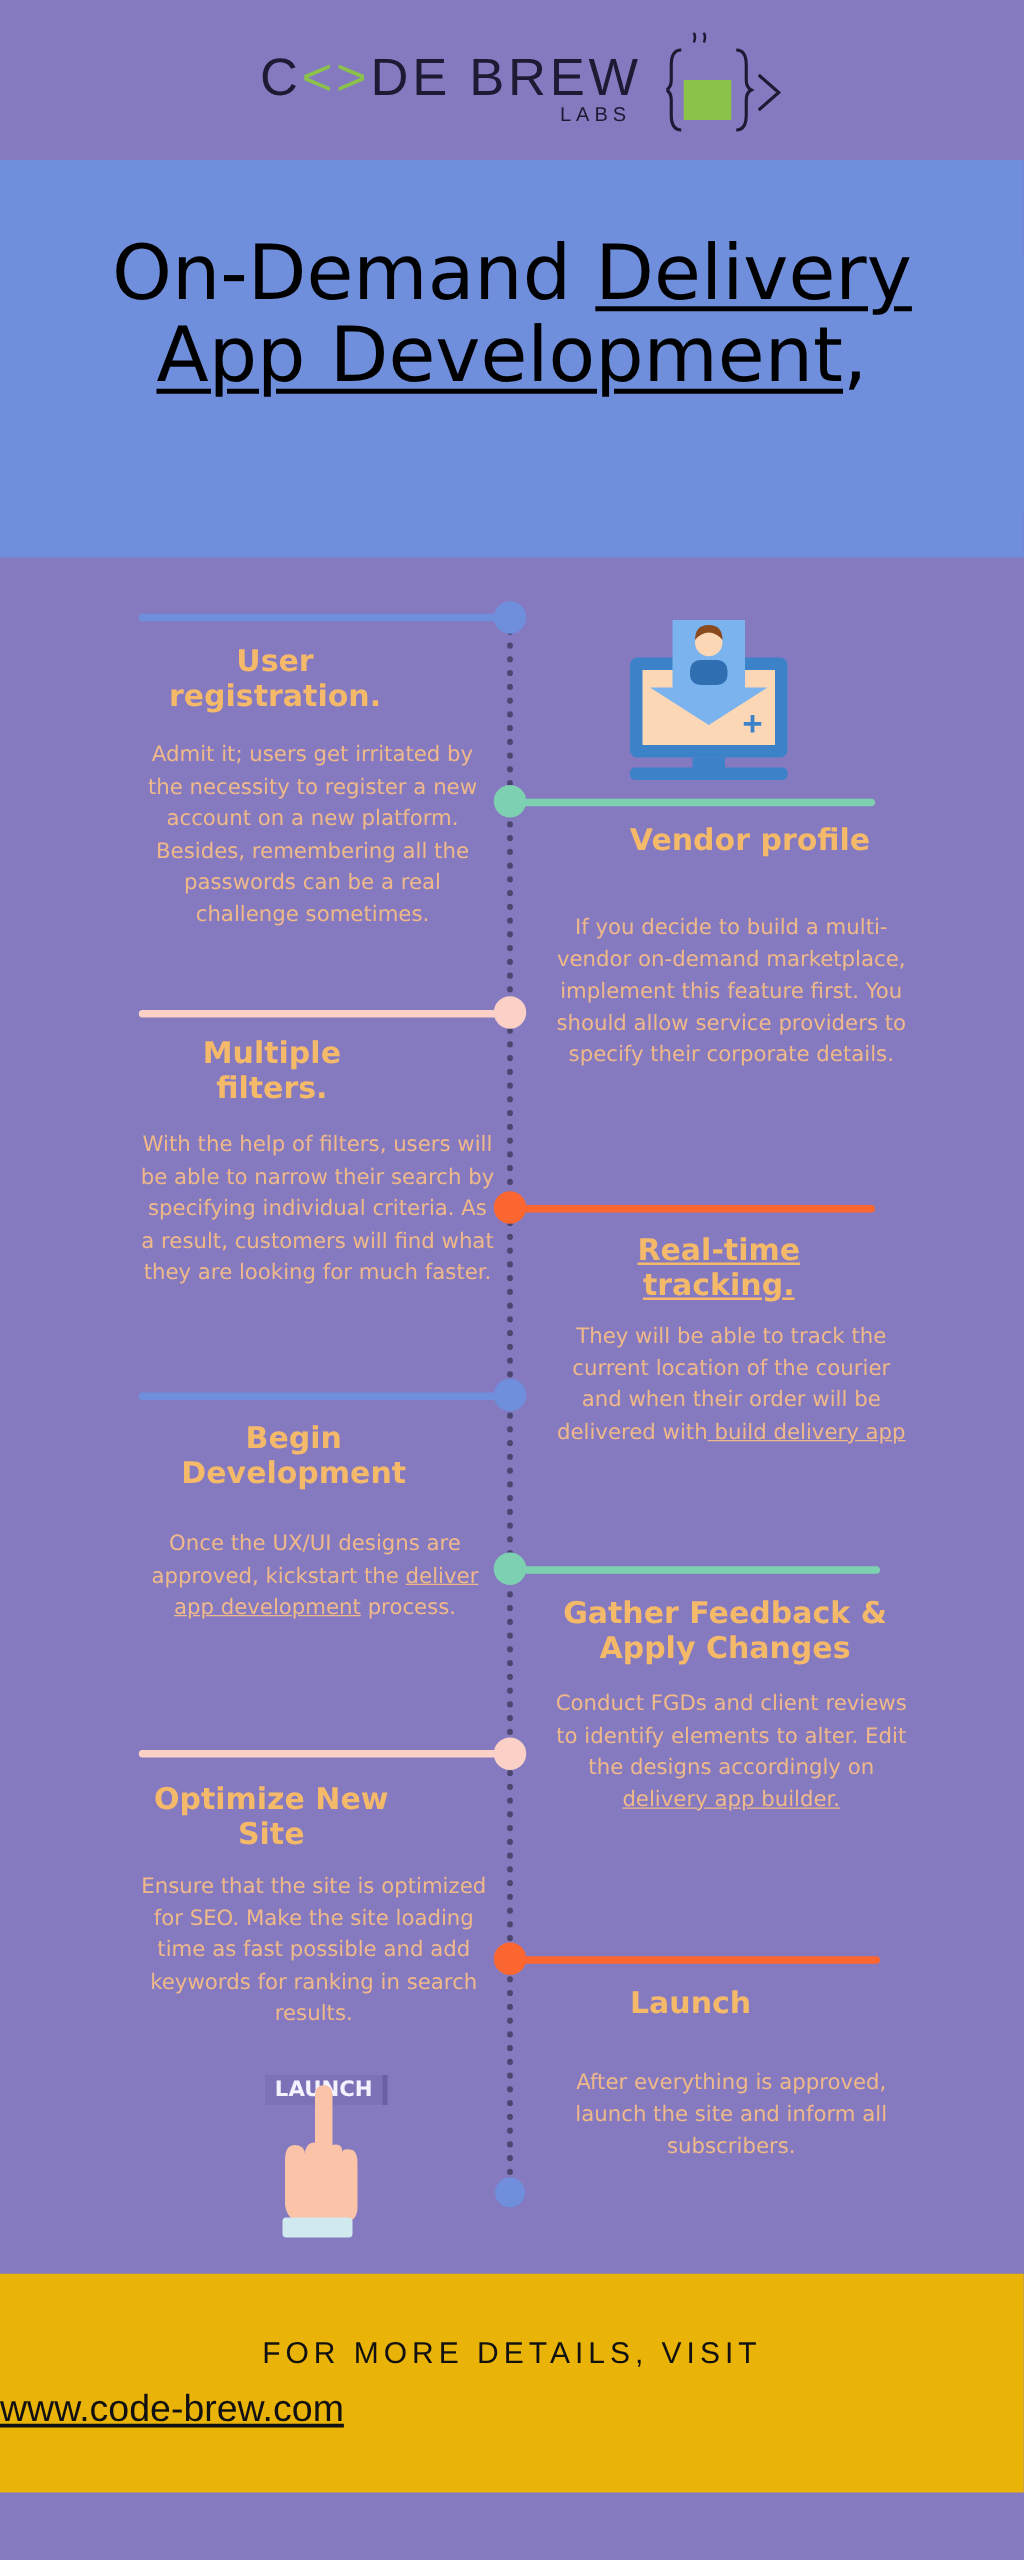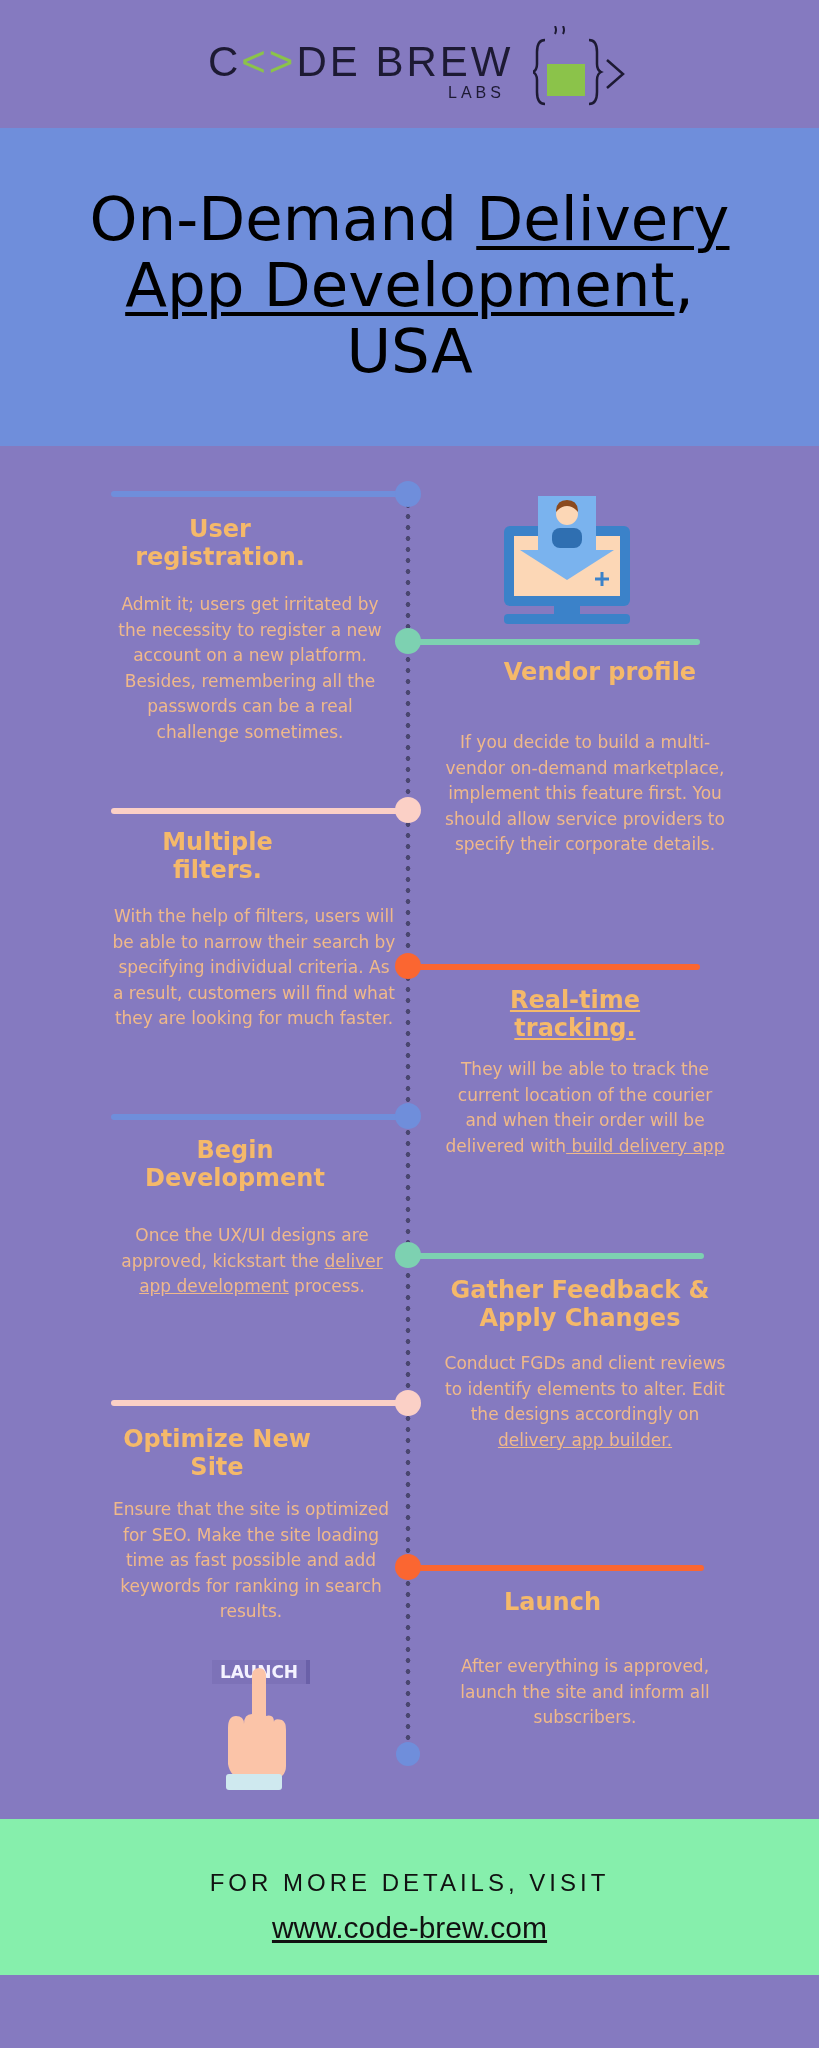--- a/index.html
+++ b/index.html
@@ -11,44 +11,43 @@
   .logo-sub { position:absolute; left:448px; top:84px; font-family:"Liberation Sans", sans-serif; font-size:16px; letter-spacing:4px; color:#1d1a33;text-align:center; }
   .banner { left:0; top:128px; width:819px; height:318px; background:#6f8edb; }
   .title { position:absolute; left:0; top:58px; width:819px; text-align:center; font-family:"DejaVu Sans", sans-serif; font-size:61px; line-height:66px; color:#000; }
   .title .u { text-decoration:underline; text-decoration-thickness:4px; text-underline-offset:6px; }
   .dots { position:absolute; left:405px; width:6px; background-image:radial-gradient(circle, #4a4670 2.3px, transparent 2.6px); background-size:6px 11px; background-repeat:repeat-y; }
   .hline { position:absolute; height:6px; border-radius:3px; }
   .node { position:absolute; width:26px; height:26px; border-radius:50%; }
   .heading { position:absolute; text-align:center; color:#f5b96a; font-family:"DejaVu Sans", sans-serif; font-weight:bold; font-size:24px; line-height:28px; }
   .body { position:absolute; text-align:center; color:#f0b98a; font-family:"DejaVu Sans", sans-serif; font-size:17px; line-height:25.5px; }
   .body a { color:#f0b98a; text-decoration:underline; }
-  .footer { left:0; top:1819px; width:819px; height:156px; background:#86efac; }
+  .footer { left:0; top:1819px; width:819px; height:175px; background:#eab308; }
   .footer-lead { position:absolute; left:0; top:50px; width:819px; text-align:center; font-family:"Liberation Sans", sans-serif; font-size:24px; letter-spacing:4px; color:#111; }
-  .footer-link { position:absolute; left:0; top:92px; width:819px; text-align:center; font-family:"Liberation Sans", sans-serif; font-size:30px; color:#111; text-decoration:underline; }
+  .footer-link { position:absolute; left:0; top:92px; width:819px; font-family:"Liberation Sans", sans-serif; font-size:30px; color:#111; text-decoration:underline; }
 </style>
 </head>
 <body>
 
 <div class="abs logo">
   <div class="logo-text"><span>C</span><span class="bracket">&lt;&gt;</span><span>DE BREW</span></div>
   <div class="logo-sub">LABS</div>
   <svg style="position:absolute;left:533px;top:26px" width="100" height="84" viewBox="0 0 100 84">
     <path d="M22 8 Q24 4 22 0 M30 8 Q32 4 30 0" stroke="#1d1a33" stroke-width="2" fill="none"></path>
     <path d="M12 14 Q4 14 4 26 L4 38 Q4 44 0 46 Q4 48 4 54 L4 66 Q4 78 12 78" stroke="#1d1a33" stroke-width="2.5" fill="none"></path>
     <rect x="14" y="38" width="38" height="32" fill="#8bc34a"></rect>
     <path d="M56 14 Q64 14 64 26 L64 38 Q64 44 68 46 Q64 48 64 54 L64 66 Q64 78 56 78" stroke="#1d1a33" stroke-width="2.5" fill="none"></path>
     <path d="M74 34 L90 48 L74 62" stroke="#1d1a33" stroke-width="2.5" fill="none"></path>
   </svg>
 </div>
 
 <div class="abs banner">
   <div class="title">
     <span>On-Demand </span><span class="u">Delivery</span><br>
     <span class="u">App Development</span><span>,</span><br>
-    <span>USA</span>
   </div>
 </div>
 
 <div class="dots" style="top:500px;height:1250px;"></div>
 
 <div class="hline" style="left:111px;top:491px;width:300px;background:#6f8edb;"></div>
 <div class="node" style="left:395px;top:481px;background:#6f8edb;"></div>
 <div class="heading" style="left:110px;top:515px;width:220px;">User registration.</div>
 <div class="body" style="left:108px;top:592px;width:284px;">Admit it; users get irritated by the necessity to register a new account on a new platform. Besides, remembering all the passwords can be a real challenge sometimes.</div>
 

